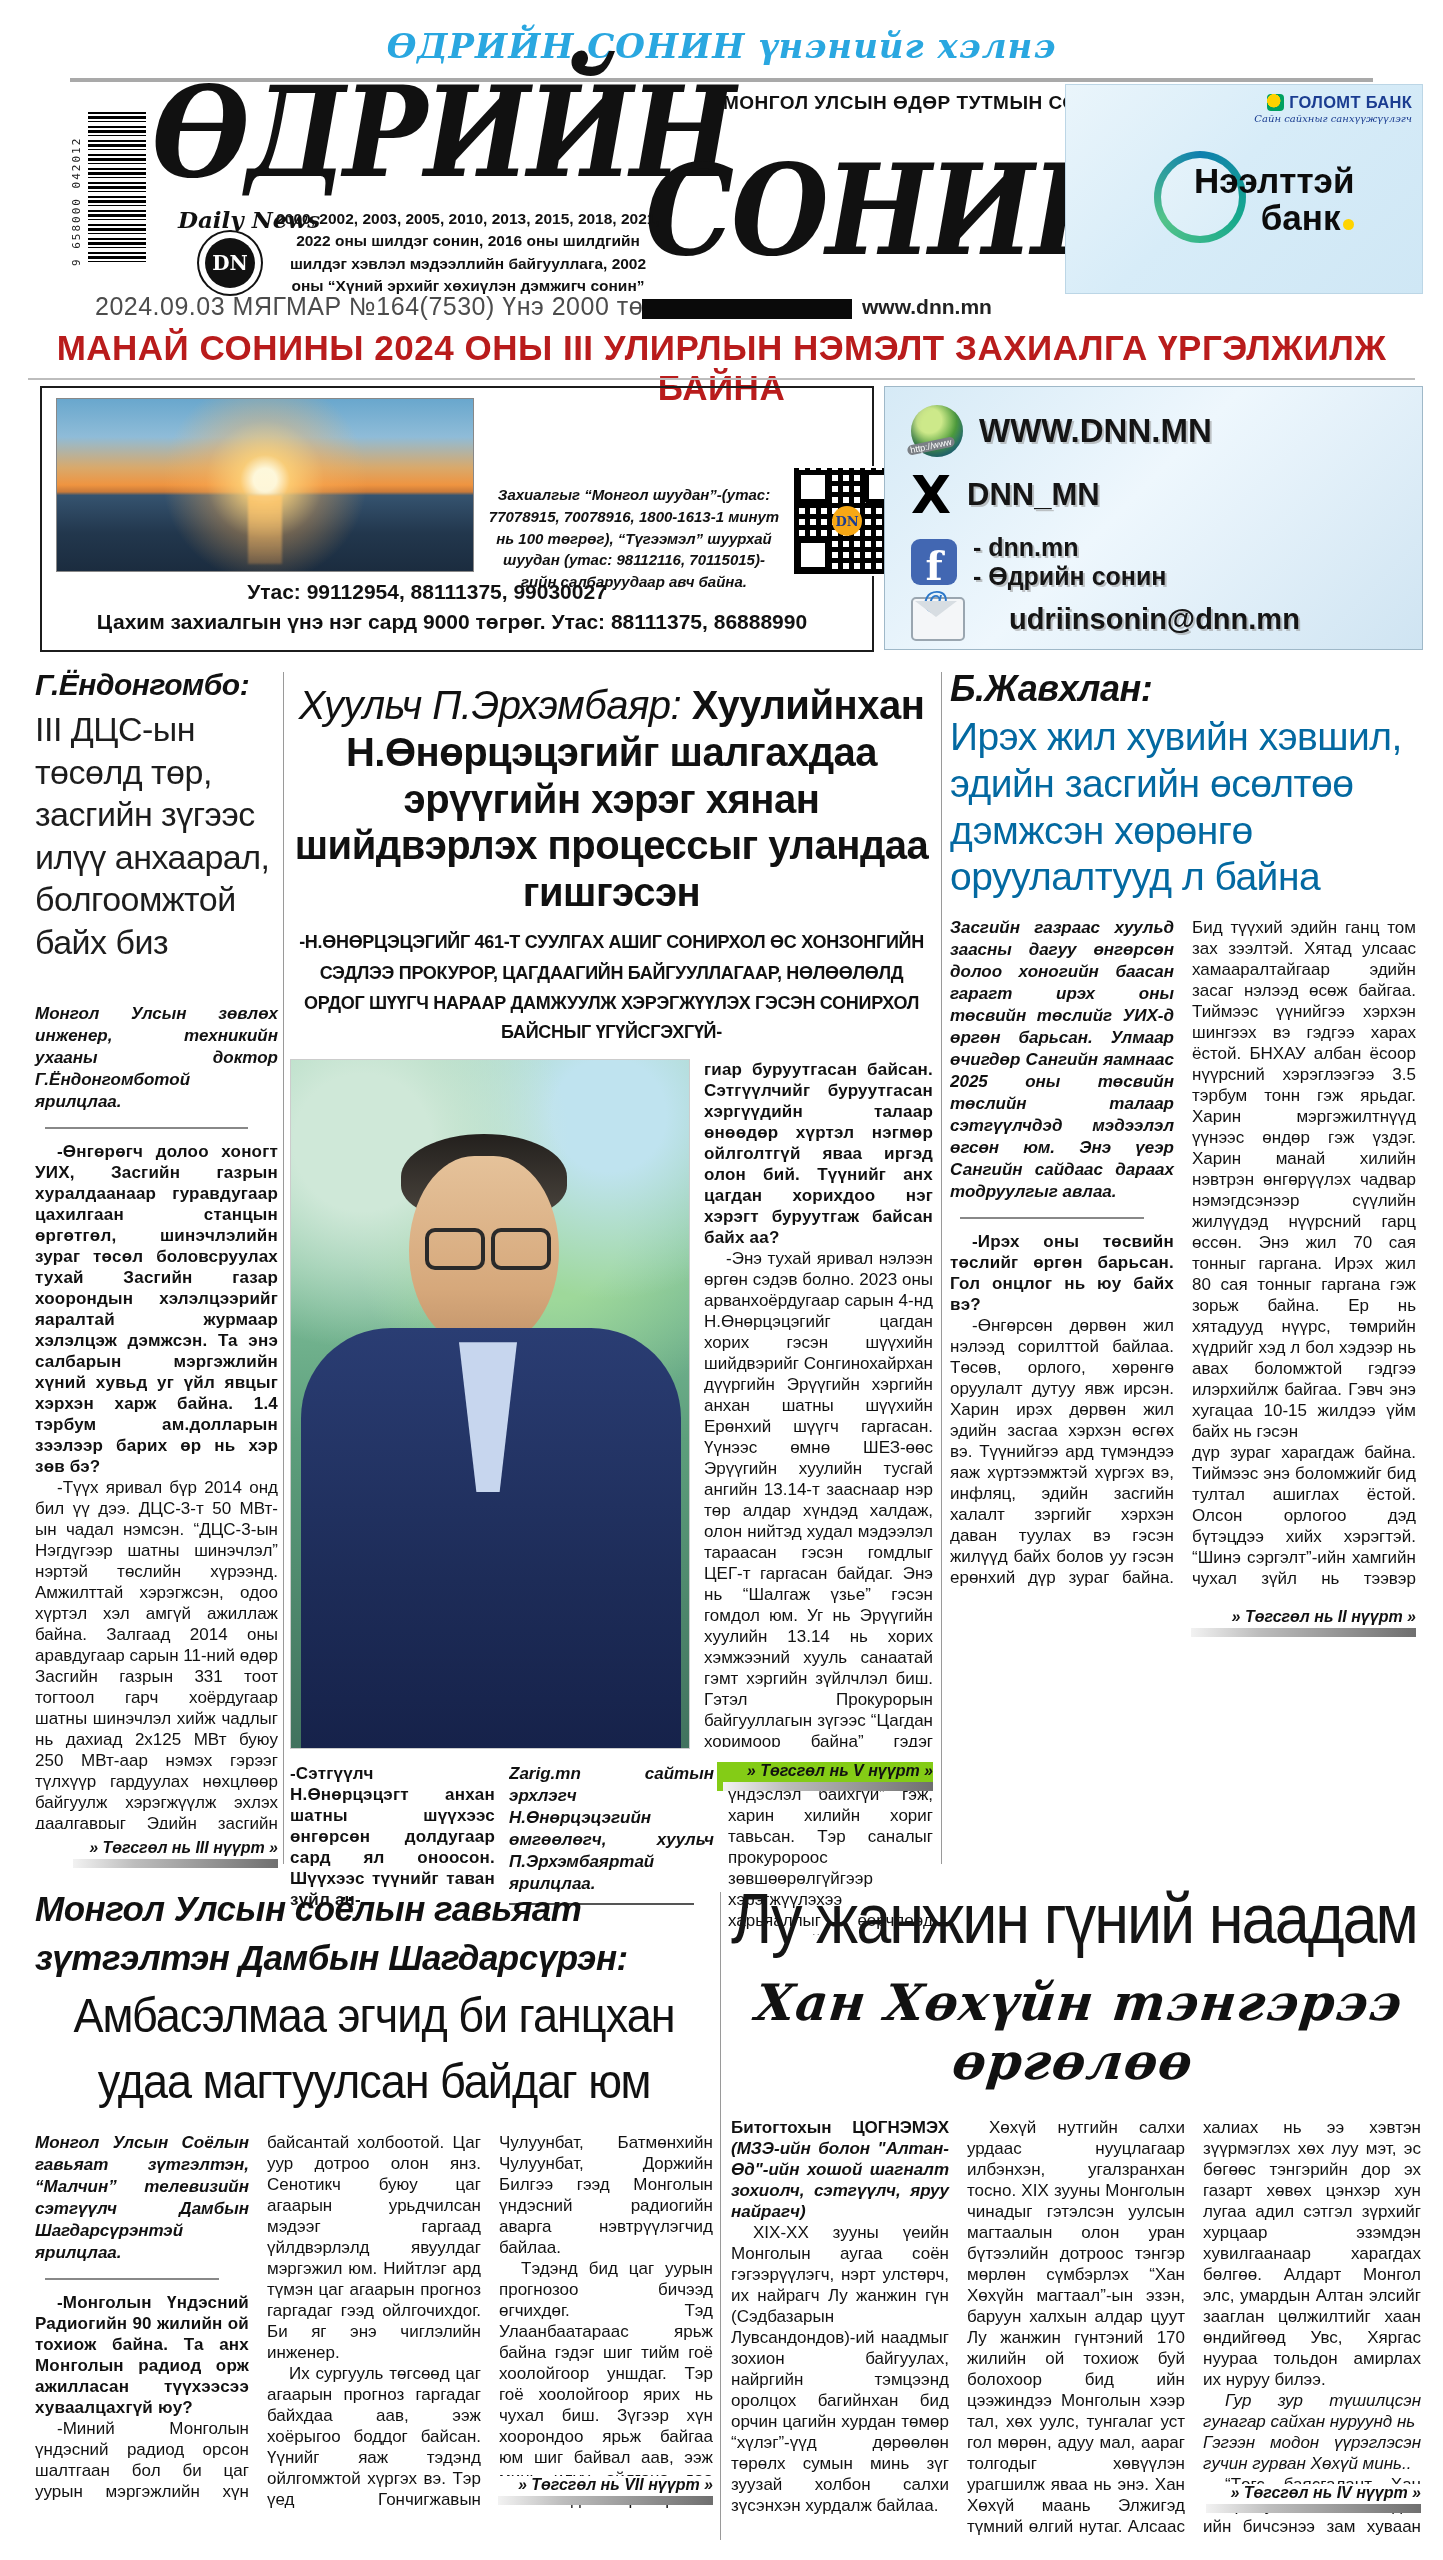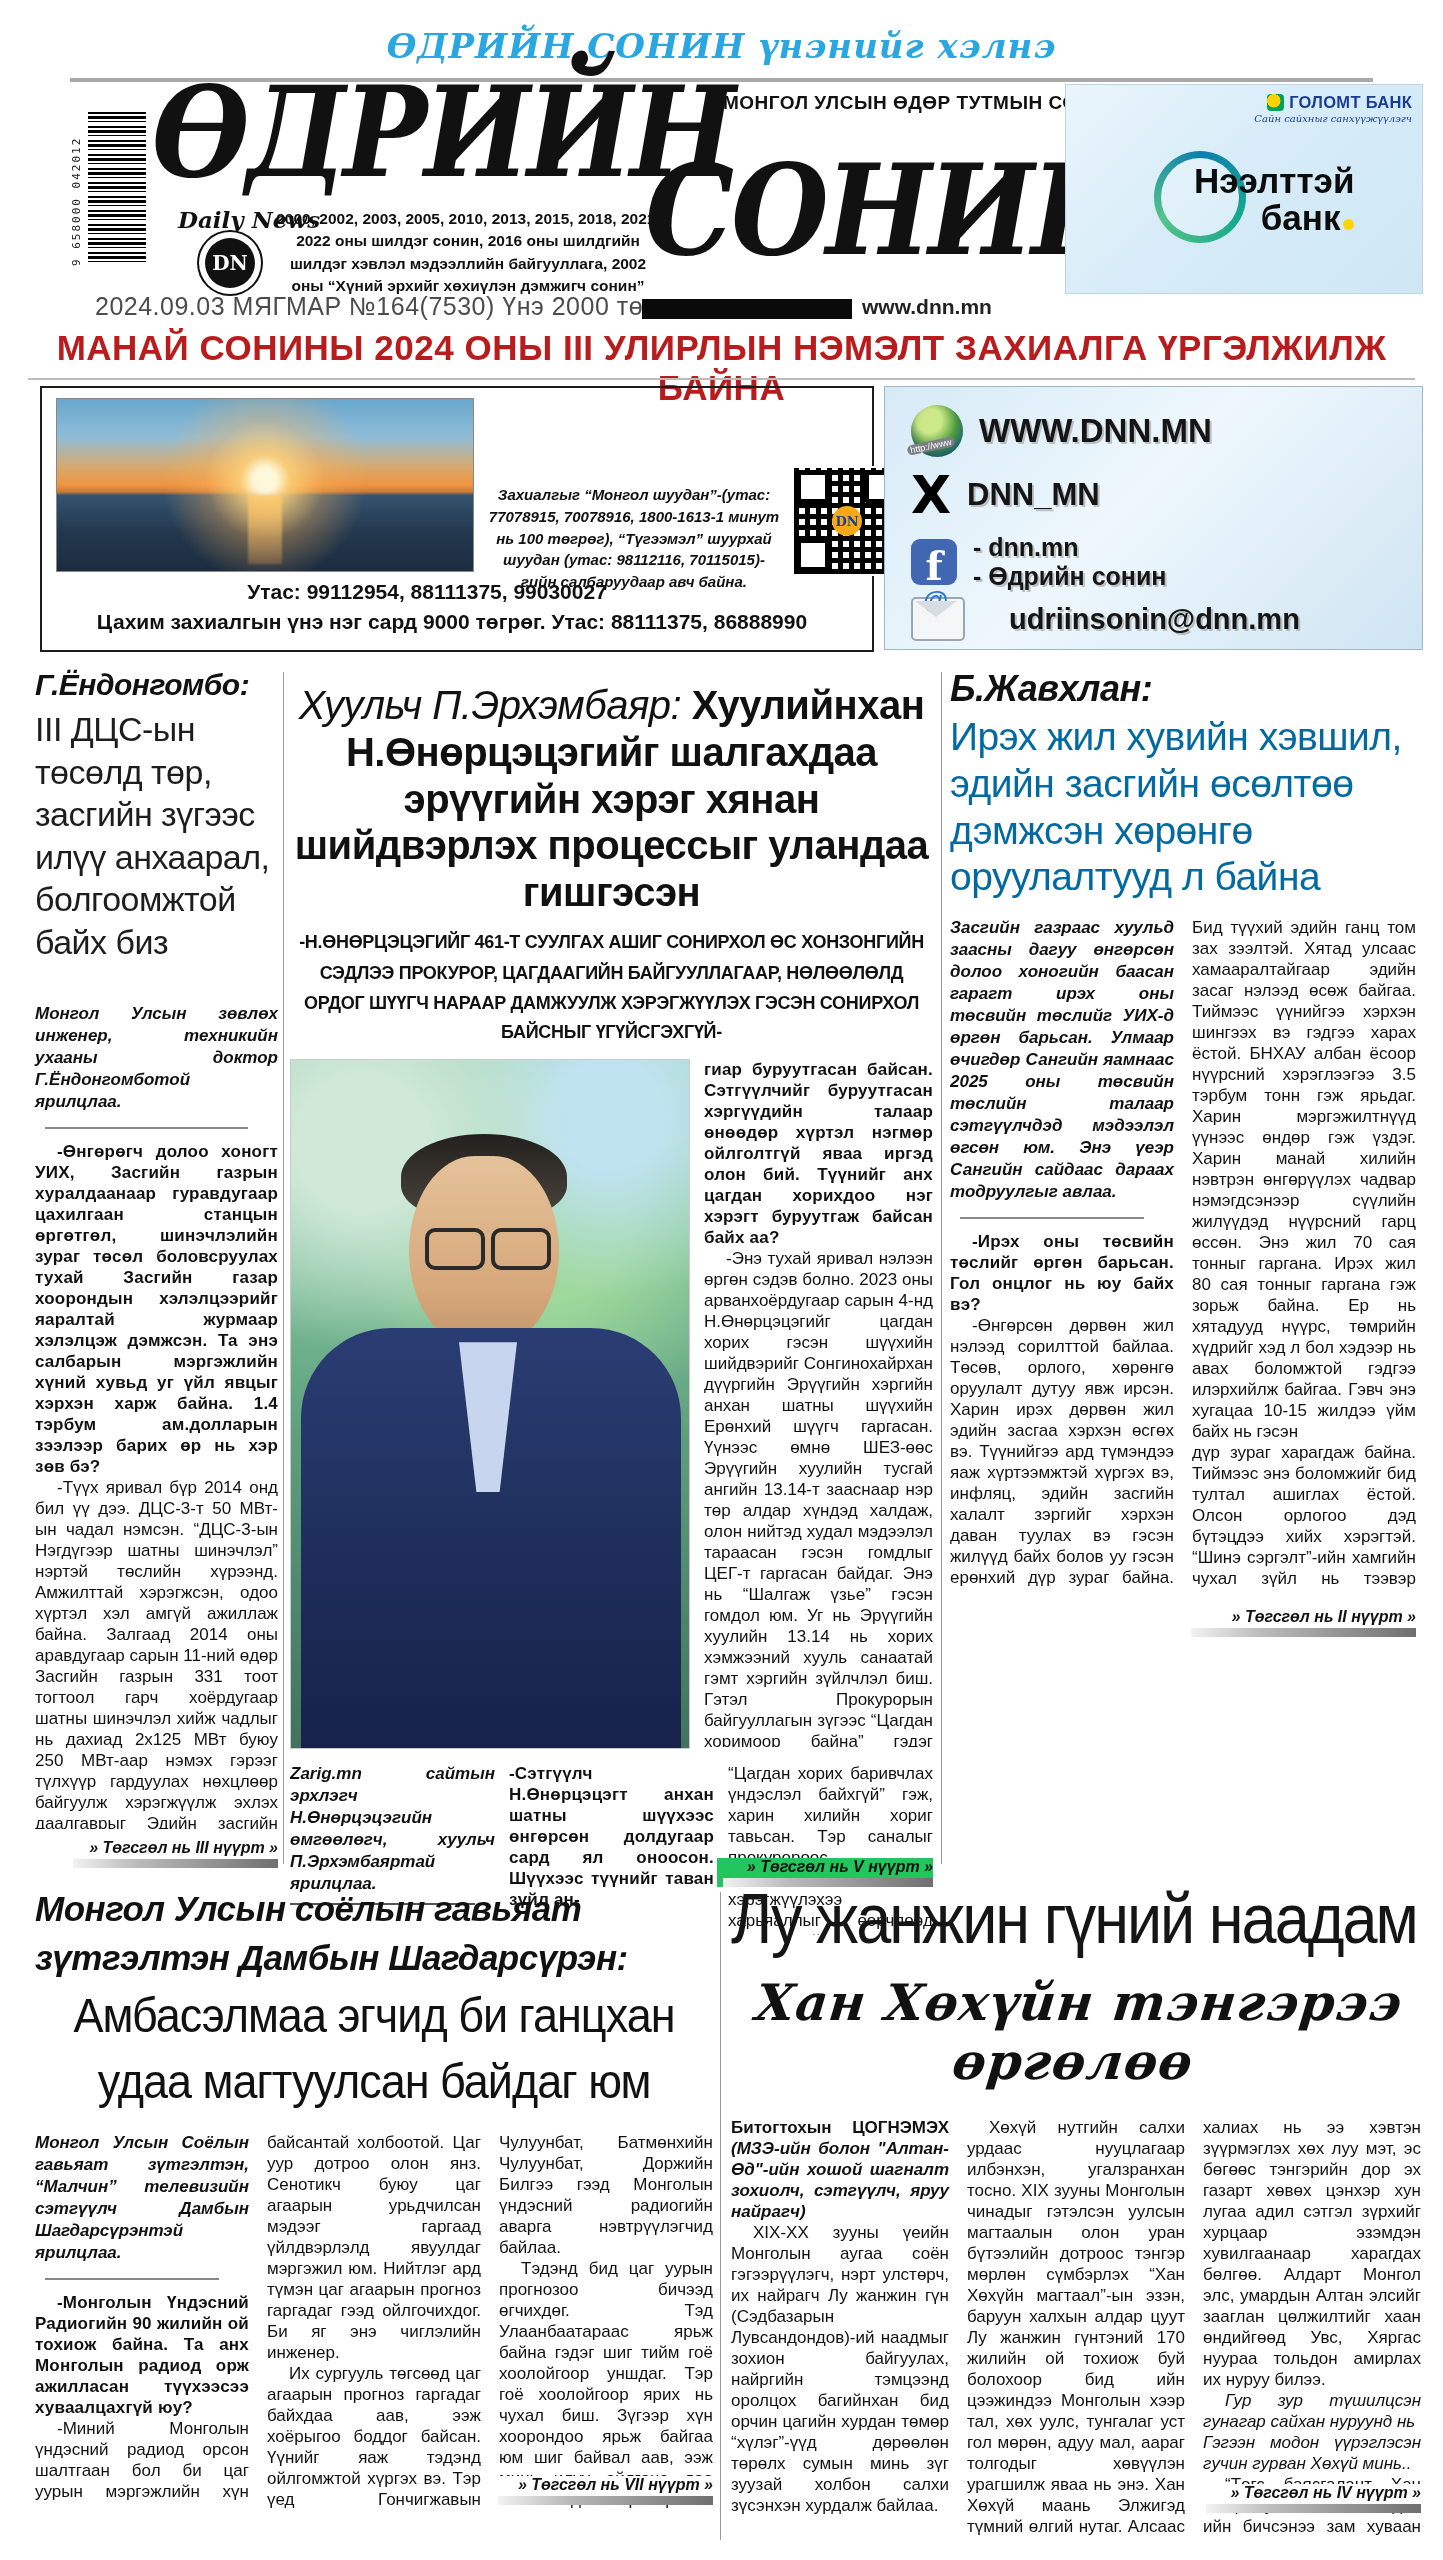--- a/index.html
+++ b/index.html
@@ -132,21 +132,21 @@
   .p-glass2{position:absolute;left:200px;top:168px;width:52px;height:34px;border:4px solid #2a2a2a;border-radius:10px;}
   .p-body{position:absolute;left:10px;top:268px;width:380px;height:420px;border-radius:90px 90px 0 0;
           background:linear-gradient(180deg,#2a3d73 0%,#1d2c58 60%,#16224a 100%);}
   .p-shirt{position:absolute;left:168px;top:282px;width:58px;height:150px;background:#c7d6ee;
            clip-path:polygon(0 0,100% 0,70% 100%,30% 100%);}
   .caption{font-size:17px;font-weight:bold;font-style:italic;line-height:22px;text-align:justify;}
   .caprule{height:2px;background:#555;margin-top:8px;width:90%;}
   .a2-side{flex:1;overflow:hidden;height:688px;}
   .a2-bottom{display:flex;gap:14px;margin-top:14px;height:172px;overflow:hidden;}
   .a2-bottom .c{flex:1;overflow:hidden;}
-  .a2-foot{position:absolute;right:0;top:1190px;width:210px;background:#22c55e;padding-left:6px;}
+  .a2-foot{position:absolute;right:0;top:1094px;width:210px;background:#84cc16;padding-left:6px;}
   
   .art3{position:absolute;left:950px;top:668px;width:466px;height:1212px;}
   .a3-kicker{font-size:36px;font-weight:bold;font-style:italic;letter-spacing:-.5px;}
   .a3-head{font-size:39px;line-height:1.2;font-weight:normal;color:#0369a1;letter-spacing:-.5px;margin-top:4px;}
   .a3-body{margin-top:16px;height:688px;overflow:hidden;column-count:2;column-gap:18px;}
   .a3-body .intro{margin-bottom:0;}
   .a3-foot{position:absolute;right:0;top:940px;width:225px;background:#fff;padding-left:6px;}
   
   .bl{position:absolute;left:35px;top:1884px;width:678px;height:660px;}
   .bl-kicker{font-size:35px;font-weight:bold;font-style:italic;line-height:1.4;letter-spacing:-.5px;}
@@ -267,26 +267,26 @@
         <div class="p-glass2"></div>
         <div class="p-body"></div>
         <div class="p-shirt"></div>
       </div>
       <div class="body-txt a2-side">
         <p class="bold-q" style="text-indent:0;">гиар буруутгасан байсан. Сэтгүүлчийг буруутгасан хэргүүдийн талаар өнөөдөр хүртэл нэгмөр ойлголтгүй яваа иргэд олон бий. Түүнийг анх цагдан хорихдоо нэг хэрэгт буруутгаж байсан байх аа?</p>
         <p>-Энэ тухай яривал нэлээн өргөн сэдэв болно. 2023 оны арванхоёрдугаар сарын 4-нд Н.Өнөрцэцэгийг цагдан хорих гэсэн шүүхийн шийдвэрийг Сонгинохайрхан дүүргийн Эрүүгийн хэргийн анхан шатны шүүхийн Ерөнхий шүүгч гаргасан. Үүнээс өмнө ШЕЗ-өөс Эрүүгийн хуулийн тусгай ангийн 13.14-т зааснаар нэр төр алдар хүндэд халдаж, олон нийтэд худал мэдээлэл тараасан гэсэн гомдлыг ЦЕГ-т гаргасан байдаг. Энэ нь “Шалгаж үзье” гэсэн гомдол юм. Уг нь Эрүүгийн хуулийн 13.14 нь хорих хэмжээний хууль санаатай гэмт хэргийн зүйлчлэл биш. Гэтэл Прокурорын байгууллагын зүгээс “Цагдан хоримоор байна” гэдэг саналыг Баянзүрх, Чингэлтэй, Сүхбаатар дүүргийн шүүхэд удаа дараа оруулж ирсэн. Чингэлтэй дүүргийн Эрүүгийн хэргийн анхан шатны шүүгч нь</p>
       </div>
     </div>
     <div class="a2-bottom">
+      <div class="c body-txt">
+        <p class="bold-q" style="text-indent:0;">-Сэтгүүлч Н.Өнөрцэцэгт анхан шатны шүүхээс өнгөрсөн долдугаар сард ял оноосон. Шүүхээс түүнийг таван зүйл ан-</p>
+      </div>
       <div class="c">
         <div class="caption">Zarig.mn сайтын эрхлэгч Н.Өнөрцэцэгийн өмгөөлөгч, хуульч П.Эрхэмбаяртай ярилцлаа.</div>
         <div class="caprule"></div>
-      </div>
-      <div class="c body-txt">
-        <p class="bold-q" style="text-indent:0;">-Сэтгүүлч Н.Өнөрцэцэгт анхан шатны шүүхээс өнгөрсөн долдугаар сард ял оноосон. Шүүхээс түүнийг таван зүйл ан-</p>
       </div>
       <div class="c body-txt">
         <p style="text-indent:0;">“Цагдан хорих баривчлах үндэслэл байхгүй” гэж, харин хилийн хориг тавьсан. Тэр саналыг прокуророос зөвшөөрөлгүйгээр хэрэгжүүлэхээ харьяаллыг өөрчлөөд Сонгинохайрхан дүүрэгт шилжүүлсэн.</p>
       </div>
     </div>
     <div class="a2-foot">
       <div class="cont">» Төгсгөл нь V нүүрт »</div>
       <div class="contbar"></div>
     </div>
   </div>

